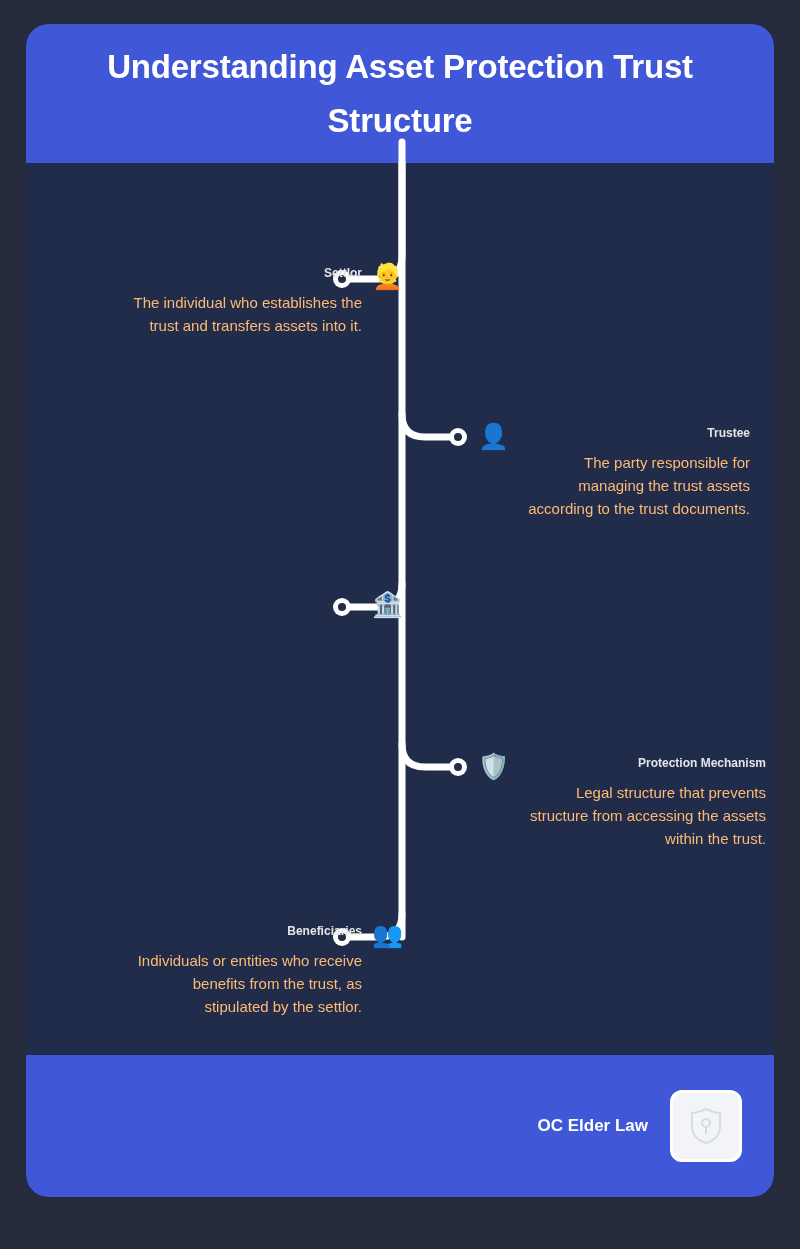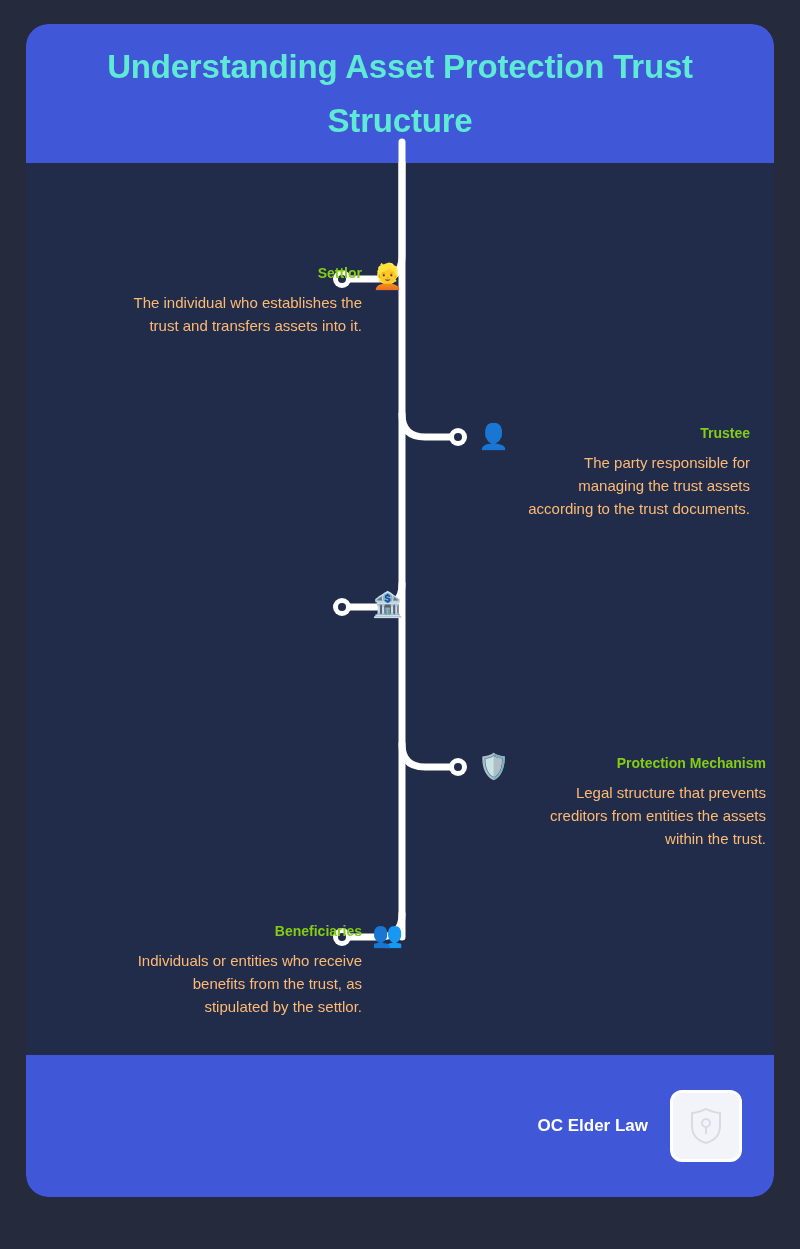--- a/index.html
+++ b/index.html
@@ -30,21 +30,21 @@
     width: 748px;
     height: 139px;
     background: #4058d8;
     border-radius: 22px 22px 0 0;
     display: flex;
     align-items: center;
     justify-content: center;
     padding: 0 40px;
   }
   .header-title {
-    color: #5eead4;
+    color: #ffffff;
     font-size: 33px;
     font-weight: bold;
     line-height: 54px;
     text-align: center;
     letter-spacing: -0.2px;
   }
 
   
   .connectors {
     position: absolute;
@@ -84,22 +84,22 @@
   
   .row.right .row-inner {
     justify-content: flex-start;
     padding-left: 452px;
   }
   .row.right .texts { text-align: right; }
 
   .texts { width: 232px; }
 
   .item-heading {
-    color: #84cc16;
-    font-size: 14px;
+    color: #e5e5e5;
+    font-size: 12px;
     font-weight: bold;
     line-height: 24px;
     white-space: nowrap;
   }
   .row.right .item-heading { margin-left: 0; }
 
   .item-desc {
     color: #fdba74;
     font-size: 15px;
     line-height: 23px;
@@ -220,21 +220,21 @@
       <div class="row-inner">
         <div class="item-emoji">🏦</div>
       </div>
     </div>
 
     <div class="row right" style="top: 588px;">
       <div class="row-inner">
         <div class="item-emoji">🛡️</div>
         <div class="texts" style="width: 240px; margin-left: 8px;">
           <div class="item-heading">Protection Mechanism</div>
-          <div class="item-desc">Legal structure that prevents creditors from entities the assets within the trust.</div>
+          <div class="item-desc">Legal structure that prevents structure from accessing the assets within the trust.</div>
         </div>
       </div>
     </div>
 
     <div class="row left" style="top: 756px;">
       <div class="row-inner">
         <div class="texts">
           <div class="item-heading">Beneficiaries</div>
           <div class="item-desc">Individuals or entities who receive benefits from the trust, as stipulated by the settlor.</div>
         </div>

